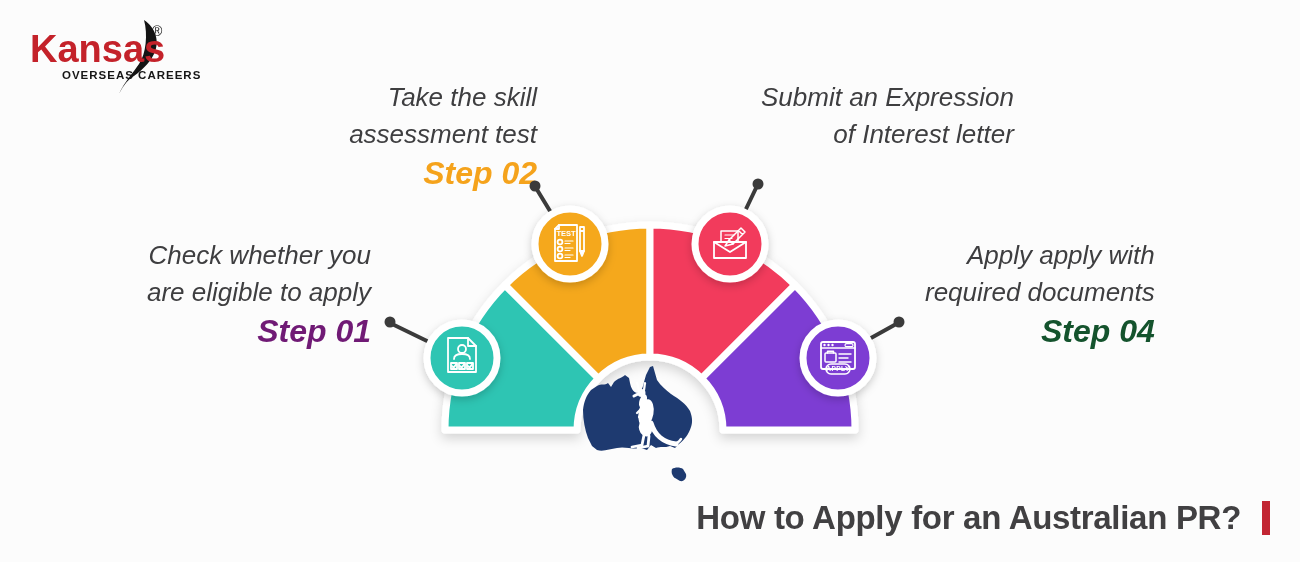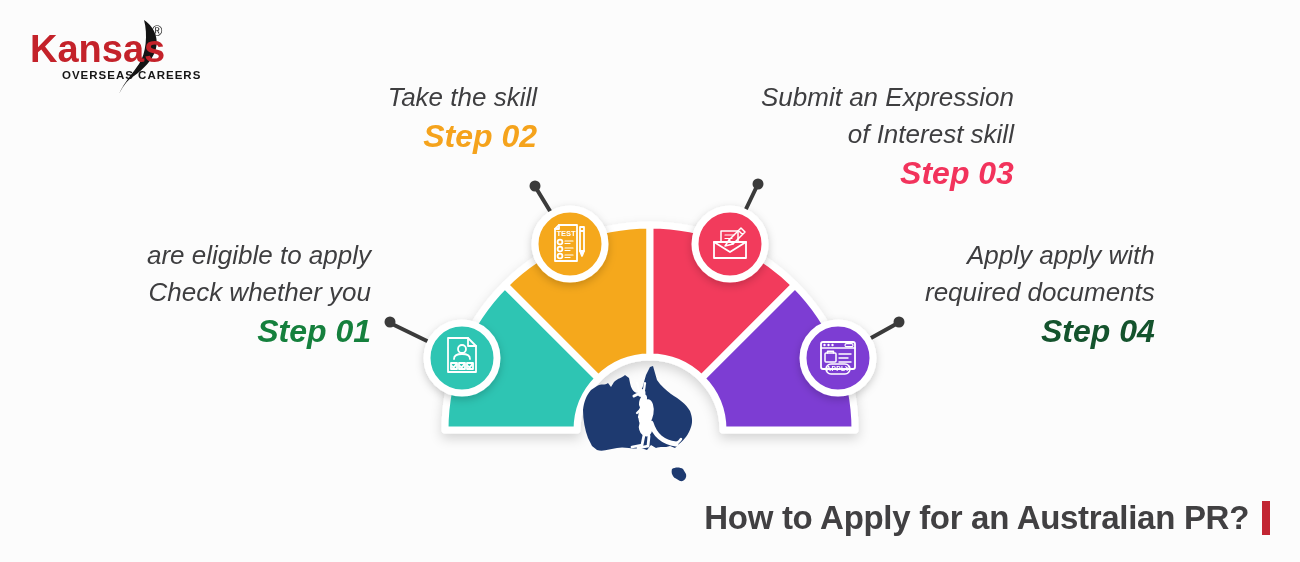--- a/index.html
+++ b/index.html
@@ -13,63 +13,63 @@
   
   .step-block { position:absolute; white-space:nowrap;font-style:italic; }
   .step-line { font-size:26px; line-height:37px; color:#3E3E40; font-weight:400; }
   .step-label { font-size:32px; line-height:36px; font-weight:bold; margin-top:2px; }
   .align-r { text-align:right; }
   .align-l { text-align:right; }
   #step02-block { top:79px;  right:763px; }
   #step03-block { top:79px;  left:761px;  }
   #step01-block { top:237px; right:929px; }
   #step04-block { top:237px; left:925px;  }
-  .c-teal   { color:#15803d; }
+  .c-teal   { color:#701a75; }
   .c-orange { color:#F5A31C; }
   .c-red    { color:#F2335C; }
   .c-purple { color:#14532d; }
   
   .fan-svg { position:absolute; left:0; top:0; width:1300px; height:562px; }
   
   .title-wrap {
     position:absolute; right:30px; top:499px;
-    display:flex; align-items:center; gap:13px;
+    display:flex; align-items:center; gap:21px;
   }
   .title-text { font-size:33px; font-weight:bold; color:#414042; letter-spacing:-0.3px; }
   .title-bar { width:8px; height:34px; background:#C22533; }
 </style>
 </head>
 <body>
 
 <div class="canvas">
 
   <div class="logo">
     <svg width="200" height="90" viewBox="0 0 200 90">
       <path d="M116,0 C128,8 132,22 126,34 C121,44 112,52 103,58 C99,61 95,66 91,74 C97,61 105,53 111,44 C118,34 120,14 116,0 Z" fill="#141414"></path>
       <text x="2" y="42" font-size="38" font-weight="bold" fill="#C4222A" font-family="Liberation Sans, sans-serif">Kansas</text>
       <text x="124" y="16" font-size="14" fill="#141414" font-family="Liberation Sans, sans-serif">®</text>
       <text x="34" y="59" font-size="11.5" font-weight="bold" fill="#161616" letter-spacing="1" font-family="Liberation Sans, sans-serif">OVERSEAS CAREERS</text>
     </svg>
   </div>
 
   <div class="step-block align-r" id="step01-block">
+    <div class="step-line">Check whether you</div>
     <div class="step-line">are eligible to apply</div>
-    <div class="step-line">Check whether you</div>
     <div class="step-label c-teal">Step 01</div>
   </div>
 
   <div class="step-block align-r" id="step02-block">
     <div class="step-line">Take the skill</div>
+    <div class="step-line">assessment test</div>
     <div class="step-label c-orange">Step 02</div>
   </div>
 
   <div class="step-block align-l" id="step03-block">
     <div class="step-line">Submit an Expression</div>
-    <div class="step-line">of Interest skill</div>
-    <div class="step-label c-red">Step 03</div>
+    <div class="step-line">of Interest letter</div>
   </div>
 
   <div class="step-block align-l" id="step04-block">
     <div class="step-line">Apply apply with</div>
     <div class="step-line">required documents</div>
     <div class="step-label c-purple">Step 04</div>
   </div>
 
   <svg class="fan-svg" viewBox="0 0 1300 562">
     <defs>

